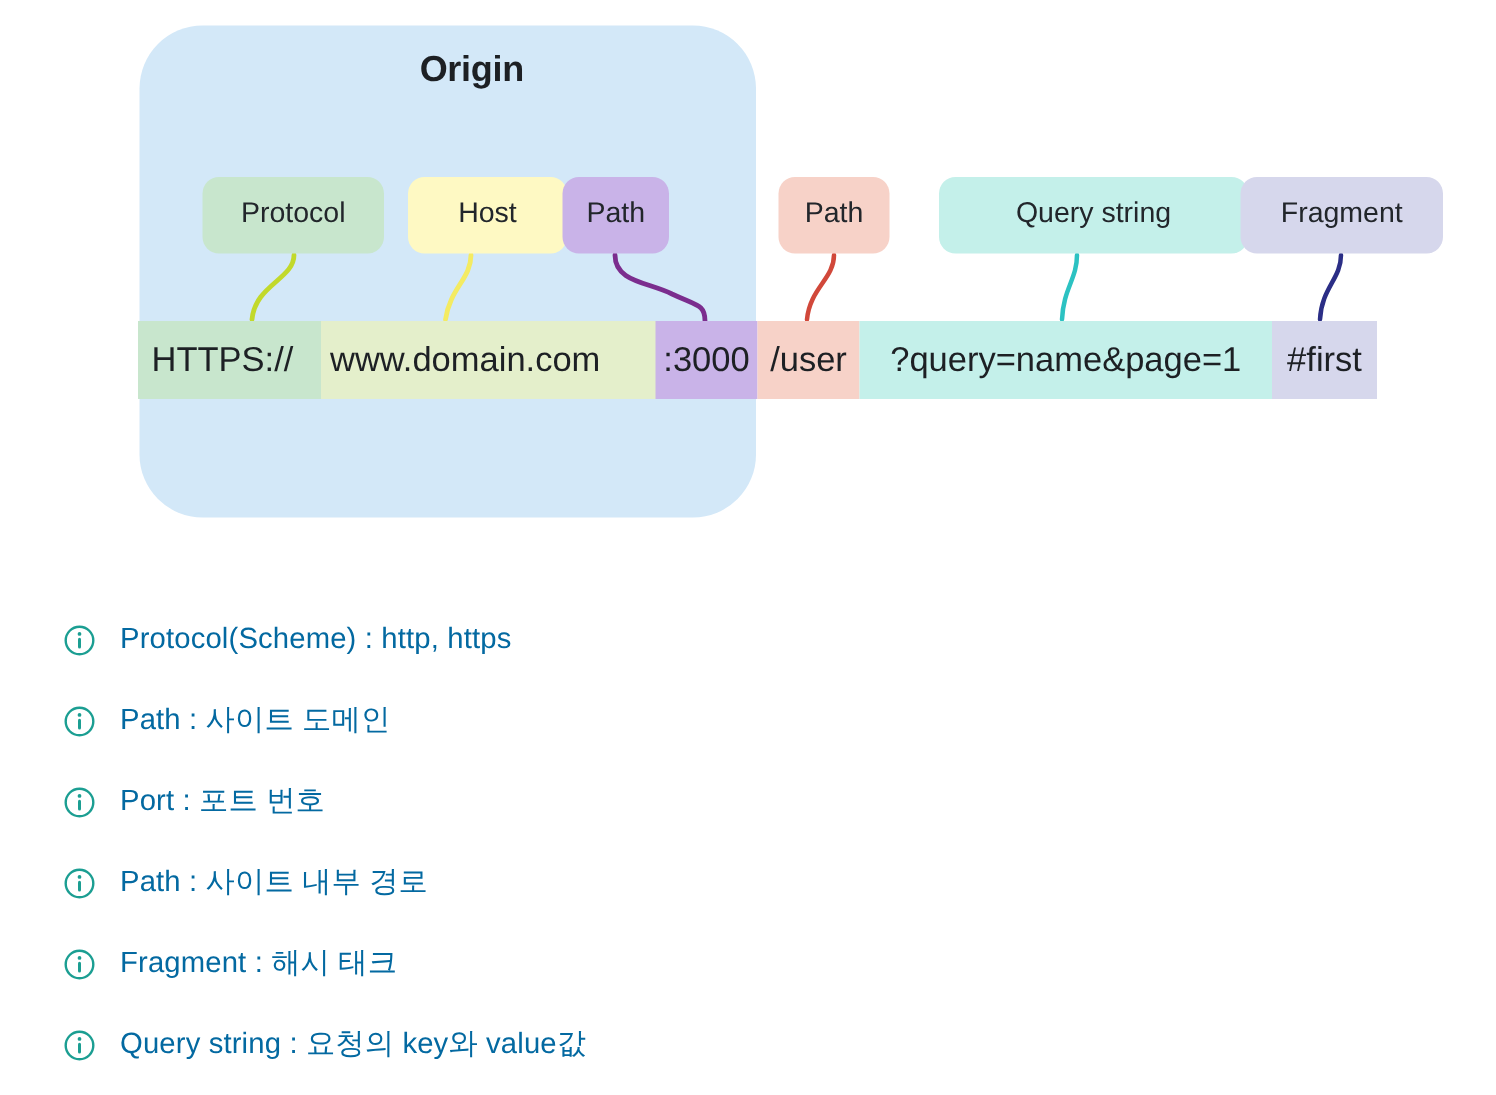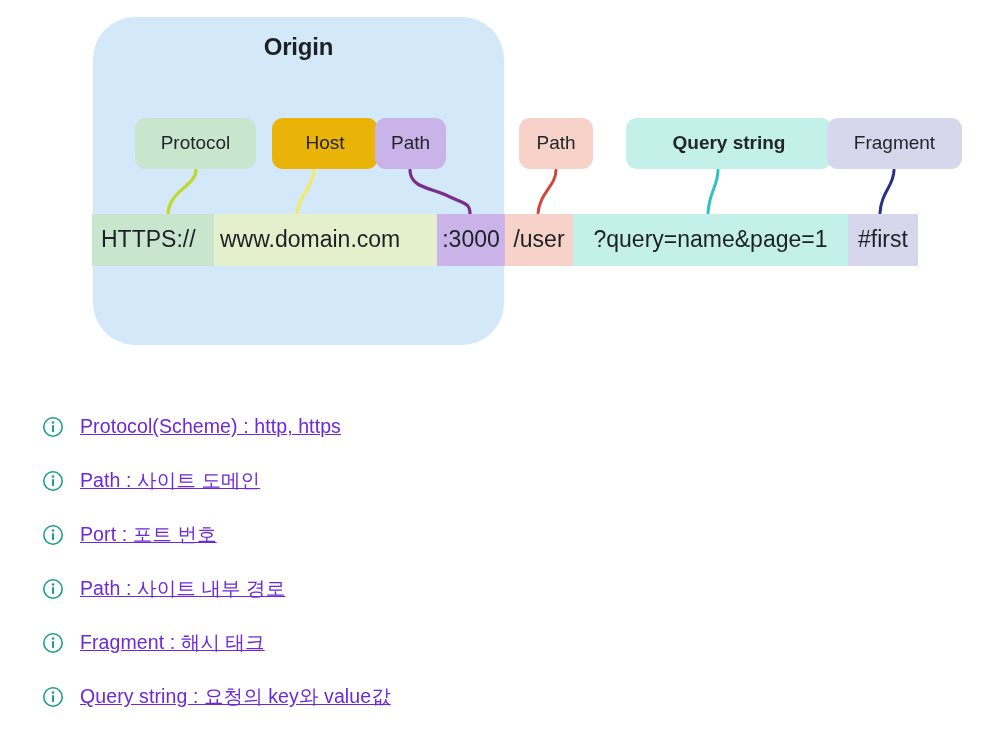--- a/index.html
+++ b/index.html
@@ -21,21 +21,21 @@
     position: absolute;
     left: 93px;
     top: 17px;
     width: 411px;
     height: 328px;
     background: #d3e8f8;
     border-radius: 42px;
   }
   #origin-title {
     position: absolute;
-    left: 93px;
+    left: 109px;
     top: 33px;
     width: 411px;
     text-align: center;
     font-size: 24px;
     font-weight: bold;
     color: #1d2024;
     letter-spacing: -0.2px;
   }
 
   
@@ -98,24 +98,23 @@
   }
   .note-icon {
     width: 22px;
     height: 22px;
     flex: 0 0 22px;
     margin-right: 16px;
     display: block;
   }
   .note-text {
     font-size: 19.5px;
-    color: #6d28d9;
+    color: #0369a1;
     letter-spacing: 0.1px;
     line-height: 1;
-    text-decoration: underline;
   }
 </style>
 </head>
 <body>
 
 <div id="origin-box"></div>
 <div id="origin-title">Origin</div>
 
 <svg id="connectors" viewBox="0 0 997 730">
 
@@ -128,30 +127,30 @@
   <path d="M556,170 C556,186 540,192 538,213" fill="none" stroke="#d1483a" stroke-width="3" stroke-linecap="round"></path>
 
   <path d="M718,170 C718,186 709,192 708,213" fill="none" stroke="#2cc2c2" stroke-width="3" stroke-linecap="round"></path>
 
   <path d="M894,170 C894,186 881,192 880,213" fill="none" stroke="#2b2e86" stroke-width="3" stroke-linecap="round"></path>
 </svg>
 
 <div class="label-chip" style="left:135px; top:118px; width:121px; background:#c8e6cd;">
   <span>Protocol</span>
 </div>
-<div class="label-chip" style="left:272px; top:118px; width:106px; background:#eab308;">
+<div class="label-chip" style="left:272px; top:118px; width:106px; background:#fef9c3;">
   <span>Host</span>
 </div>
 <div class="label-chip" style="left:375px; top:118px; width:71px; background:#c9b3e8;">
   <span>Path</span>
 </div>
 <div class="label-chip" style="left:519px; top:118px; width:74px; background:#f7d2c8;">
   <span>Path</span>
 </div>
-<div class="label-chip" style="left:626px; top:118px; width:206px; background:#c4f0ea;font-weight:bold;">
+<div class="label-chip" style="left:626px; top:118px; width:206px; background:#c4f0ea;">
   <span>Query string</span>
 </div>
 <div class="label-chip" style="left:827px; top:118px; width:135px; background:#d6d7ec;">
   <span>Fragment</span>
 </div>
 
 <div id="url-row">
   <div class="url-seg" style="left:92px; width:122px; background:#c8e6cd; justify-content:flex-start; padding-left:9px;">
     <span>HTTPS://</span>
   </div>

